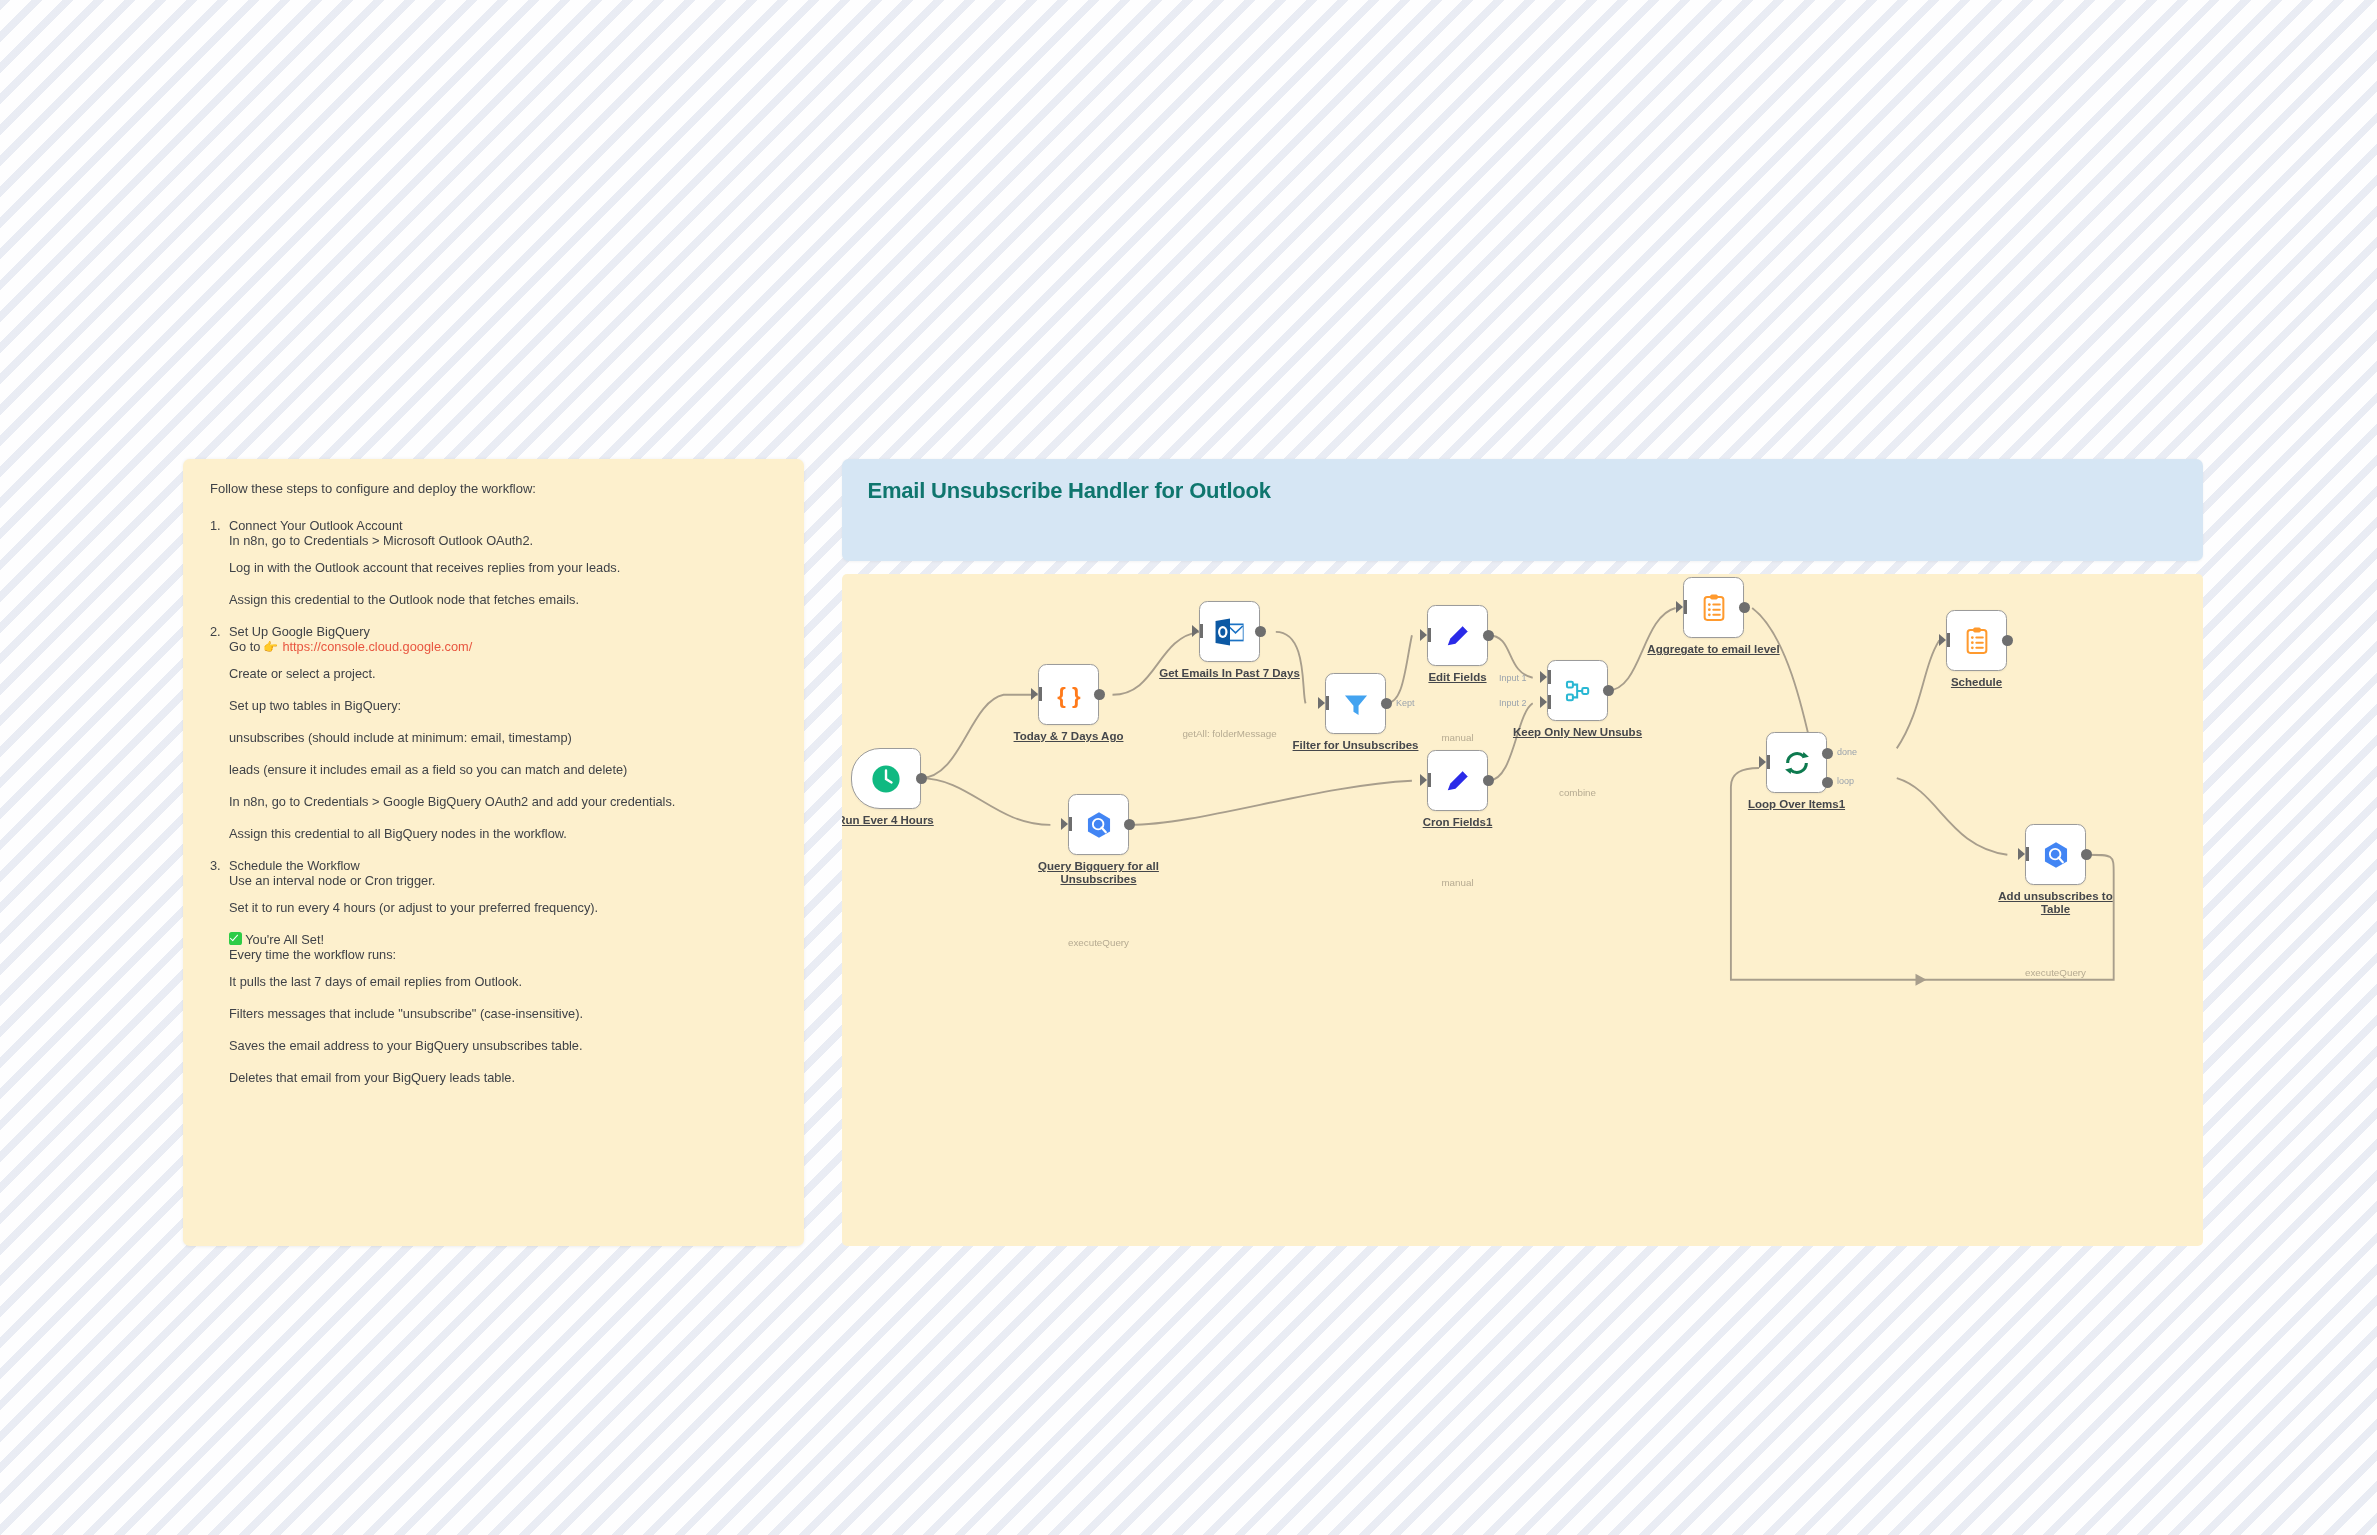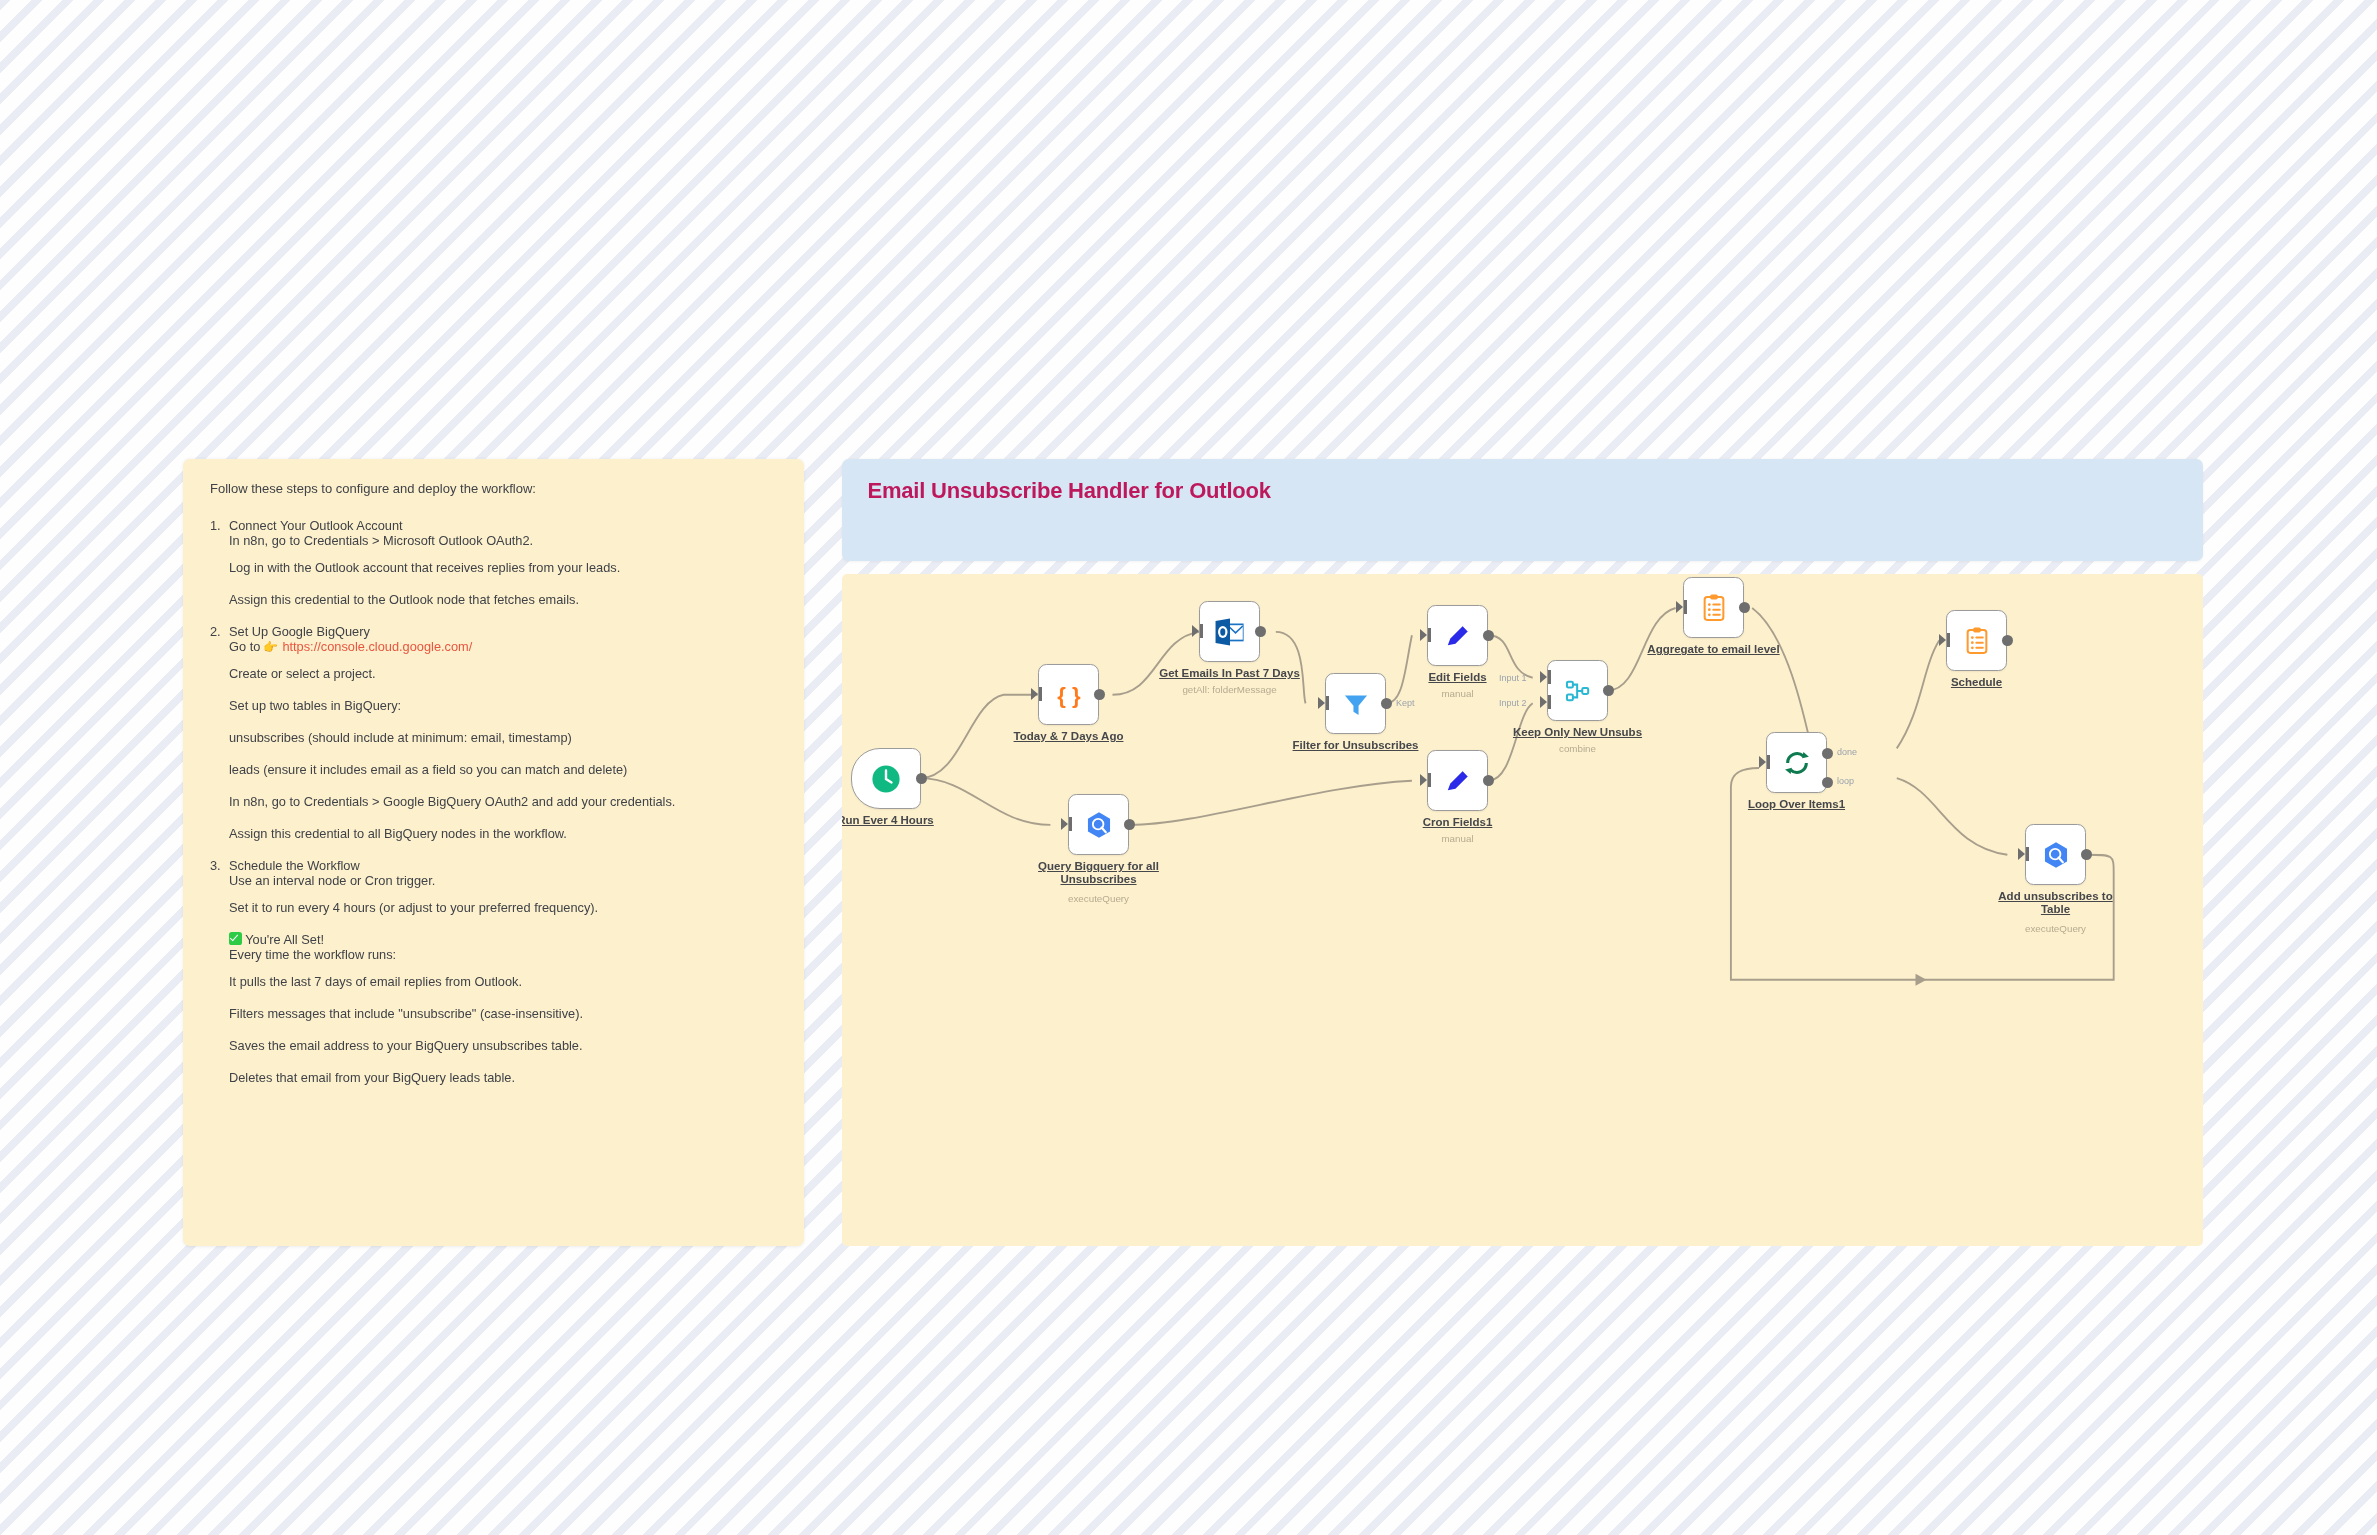--- a/index.html
+++ b/index.html
@@ -43,21 +43,21 @@
     content:"";position:absolute;left:3.4px;top:0.9px;width:3.4px;height:6.8px;
     border:solid #fff;border-width:0 1.7px 1.7px 0;transform:rotate(42deg);
   }
 
   
   #wf-header{
     position:absolute;left:842px;top:459px;width:1361px;height:102px;
     background:#d6e6f4;border-radius:6.8px;box-sizing:border-box;
     padding:19px 25.5px;box-shadow:0 0.9px 2.6px rgba(0,0,0,.05);
   }
-  #wf-title{font-size:22px;font-weight:bold;color:#be185d;margin:0 0 9px 0;letter-spacing:-0.2px;}
+  #wf-title{font-size:22px;font-weight:bold;color:#0f766e;margin:0 0 9px 0;letter-spacing:-0.2px;}
   #wf-sub{font-size:12.8px;color:#3f4247;margin:0;}
   #wf-sub .mail{color:#f08e86;}
 
   
   #wf-canvas{
     position:absolute;left:842px;top:574px;width:1361px;height:672px;
     background:#fdf0cd;border-radius:5.1px;overflow:hidden;
   }
   #wires{position:absolute;left:0;top:0;width:1361px;height:672px;}
 
@@ -72,21 +72,21 @@
     border-radius:29px 8.5px 8.5px 29px;width:70px;
   }
   .node-label{
     position:absolute;left:50%;transform:translateX(-50%);
     top:66px;white-space:nowrap;font-size:11.5px;font-weight:bold;
     color:#45474b;text-align:center;text-decoration:underline;
   }
   .node-label.wrap{white-space:normal;width:128px;line-height:1.15;}
   .node-sub{
     position:absolute;left:50%;transform:translateX(-50%);
-    white-space:nowrap;font-size:9.8px;color:#b6ab92;text-align:center;
+    white-space:nowrap;font-size:9.8px;color:#b6ab92;text-align:center;margin-top:44px;
   }
   .port{
     position:absolute;width:11px;height:11px;border-radius:50%;
     background:#6e6e6e;top:50%;margin-top:-5.5px;
   }
   .port.out{right:-6px;}
   .port-in{
     position:absolute;left:-6.8px;top:50%;margin-top:-6.8px;
     width:0;height:0;border-top:6.8px solid transparent;
     border-bottom:6.8px solid transparent;border-left:7.7px solid #6e6e6e;

